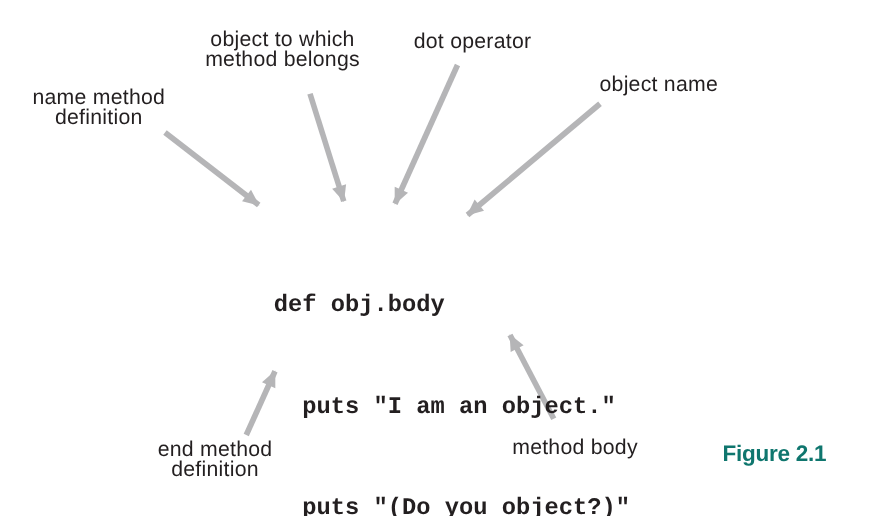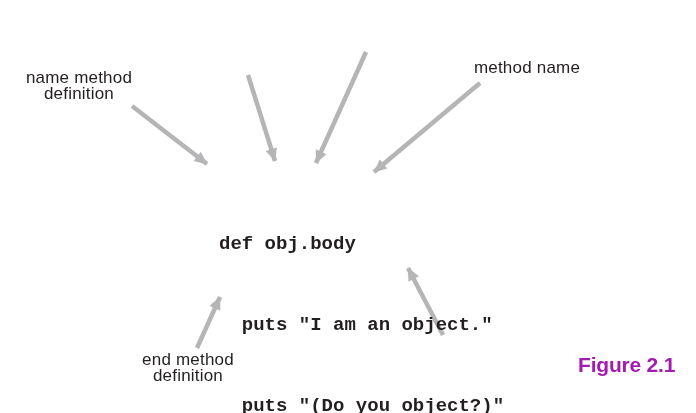--- a/index.html
+++ b/index.html
@@ -40,22 +40,22 @@
     font-weight: bold;
     font-size: 19px;
     line-height: 27px;
     color: #231f20;
     white-space: pre;
   }
   .figure-caption {
     position: absolute;
     left: 578px;
     top: 353px;
-    color: #a21caf;
-    font-size: 21px;
+    color: #0f766e;
+    font-size: 18px;
     font-weight: bold;
     letter-spacing: -0.2px;
     white-space: nowrap;
   }
 </style>
 </head>
 <body>
 
 <div class="stage">
 
@@ -69,27 +69,31 @@
     <line x1="248" y1="75" x2="275" y2="161" stroke="#b5b5b7" stroke-width="4.5" marker-end="url(#ah)"></line>
     <line x1="366" y1="52" x2="316" y2="163" stroke="#b5b5b7" stroke-width="4.5" marker-end="url(#ah)"></line>
     <line x1="480" y1="83" x2="374" y2="172" stroke="#b5b5b7" stroke-width="4.5" marker-end="url(#ah)"></line>
     <line x1="197" y1="348" x2="220" y2="297" stroke="#b5b5b7" stroke-width="4.5" marker-end="url(#ah)"></line>
     <line x1="443" y1="335" x2="408" y2="268" stroke="#b5b5b7" stroke-width="4.5" marker-end="url(#ah)"></line>
   </svg>
 
   <div class="callout" style="left:79px; top:70px;">name method
 definition</div>
 
+  <div class="callout" style="left:226px; top:24px;">object to which
+method belongs</div>
 
+  <div class="callout" style="left:378px; top:25px;">dot operator</div>
 
-  <div class="callout" style="left:527px; top:60px;">method name</div>
+  <div class="callout" style="left:527px; top:60px;">object name</div>
 
-  <div class="callout" style="left:188px; top:352px;">end method
+  <div class="callout" style="left:172px; top:352px;">end method
 definition</div>
 
+  <div class="callout" style="left:460px; top:350px;">method body</div>
 
   <div class="code-block">
     <div>def obj.body</div>
     <div>  puts "I am an object."</div>
     <div>  puts "(Do you object?)"</div>
     
   </div>
 
   <div class="figure-caption">Figure 2.1</div>
 

